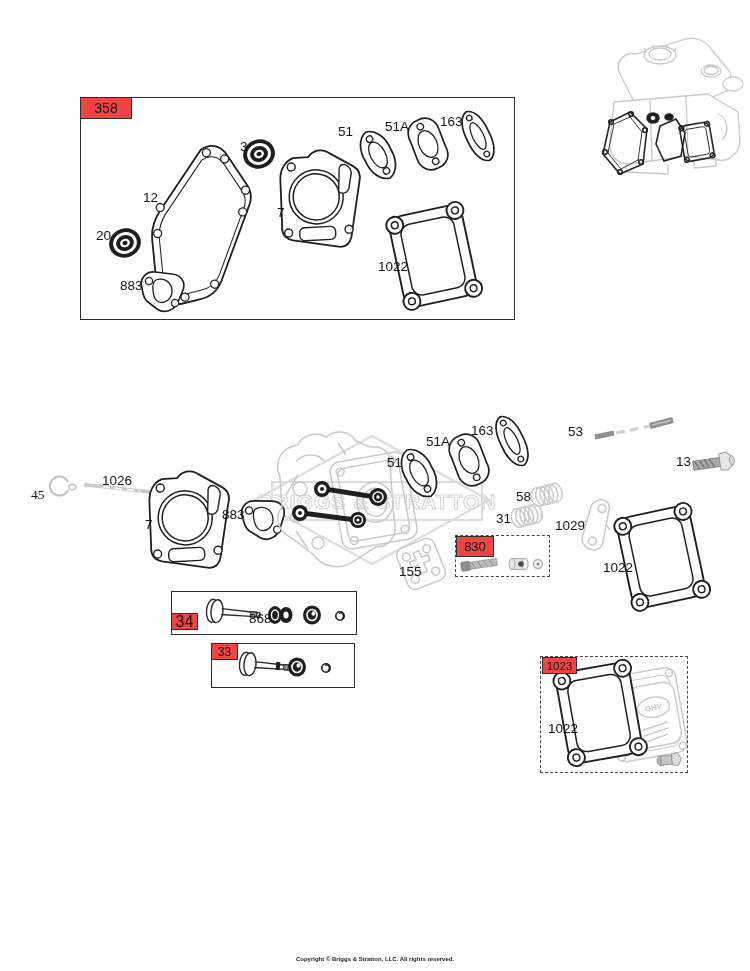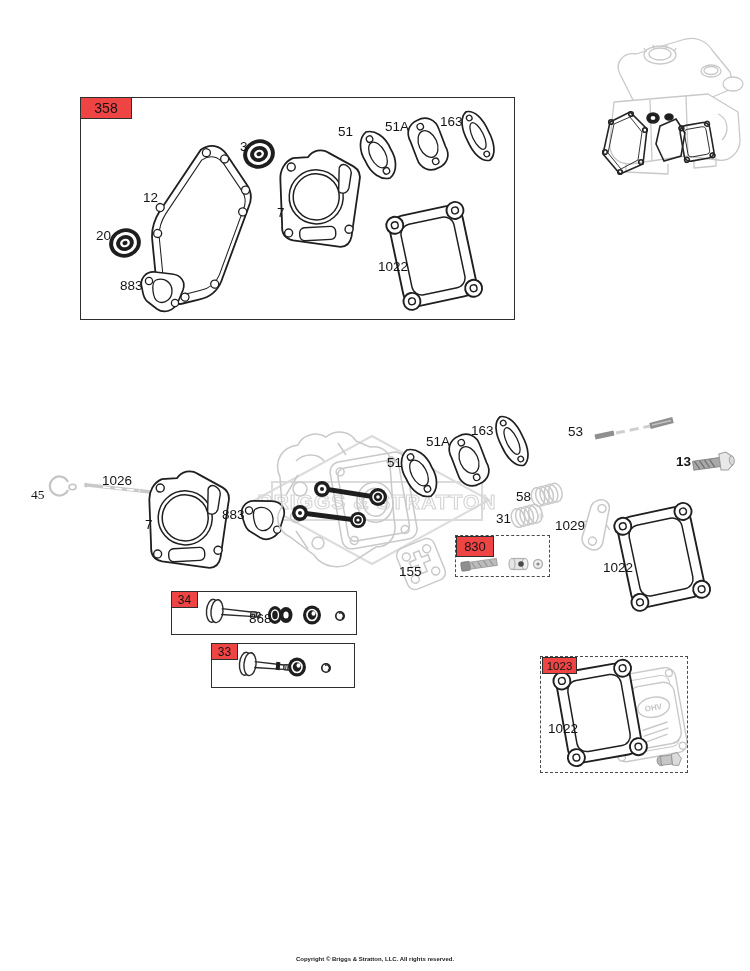--- a/index.html
+++ b/index.html
@@ -343,29 +343,29 @@
   <span class="callout" style="left:378px;top:259px;">1022</span>
 
   <span class="callout" style="left:31px;top:487px;font-family:Liberation Serif, serif;">45</span>
   <span class="callout" style="left:102px;top:473px;">1026</span>
   <span class="callout" style="left:145px;top:517px;">7</span>
   <span class="callout" style="left:222px;top:507px;">883</span>
   <span class="callout" style="left:387px;top:455px;">51</span>
   <span class="callout" style="left:426px;top:434px;">51A</span>
   <span class="callout" style="left:471px;top:423px;">163</span>
   <span class="callout" style="left:568px;top:424px;">53</span>
-  <span class="callout" style="left:676px;top:454px;font-weight:bold;">13</span>
+  <span class="callout" style="left:676px;top:454px;">13</span>
   <span class="callout" style="left:516px;top:489px;">58</span>
   <span class="callout" style="left:496px;top:511px;">31</span>
   <span class="callout" style="left:555px;top:518px;text-align:center;">1029</span>
   <span class="callout" style="left:380px;top:564px;margin-left:19px;">155</span>
   <span class="callout" style="left:603px;top:560px;">1022</span>
 
   <span class="tag" style="left:456px;top:536px;width:36px;height:19px;font-size:13px;">830</span>
-  <span class="tag" style="left:171px;top:591px;width:25px;height:15px;font-size:12px;">34</span>
+  <span class="tag" style="left:171px;top:613px;width:25px;height:15px;font-size:16px;">34</span>
   <span class="callout" style="left:249px;top:611px;">868</span>
   <span class="tag" style="left:211px;top:643px;width:25px;height:15px;font-size:12px;">33</span>
   <span class="tag" style="left:542px;top:657px;width:33px;height:15px;font-size:11.5px;">1023</span>
   <span class="callout" style="left:548px;top:721px;">1022</span>
 </div>
 
 <div class="copyright">Copyright © Briggs &amp; Stratton, LLC. All rights reserved.</div>
 </div>
 
 </body></html>

